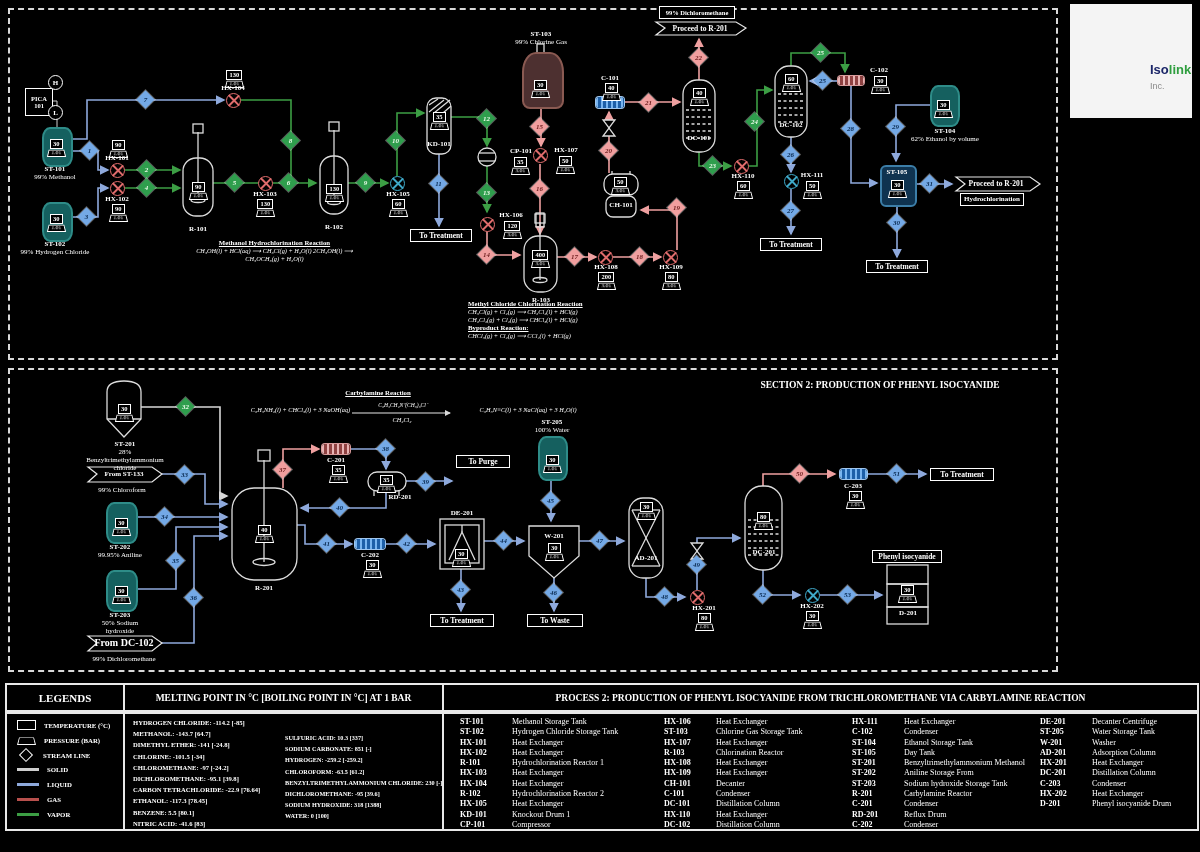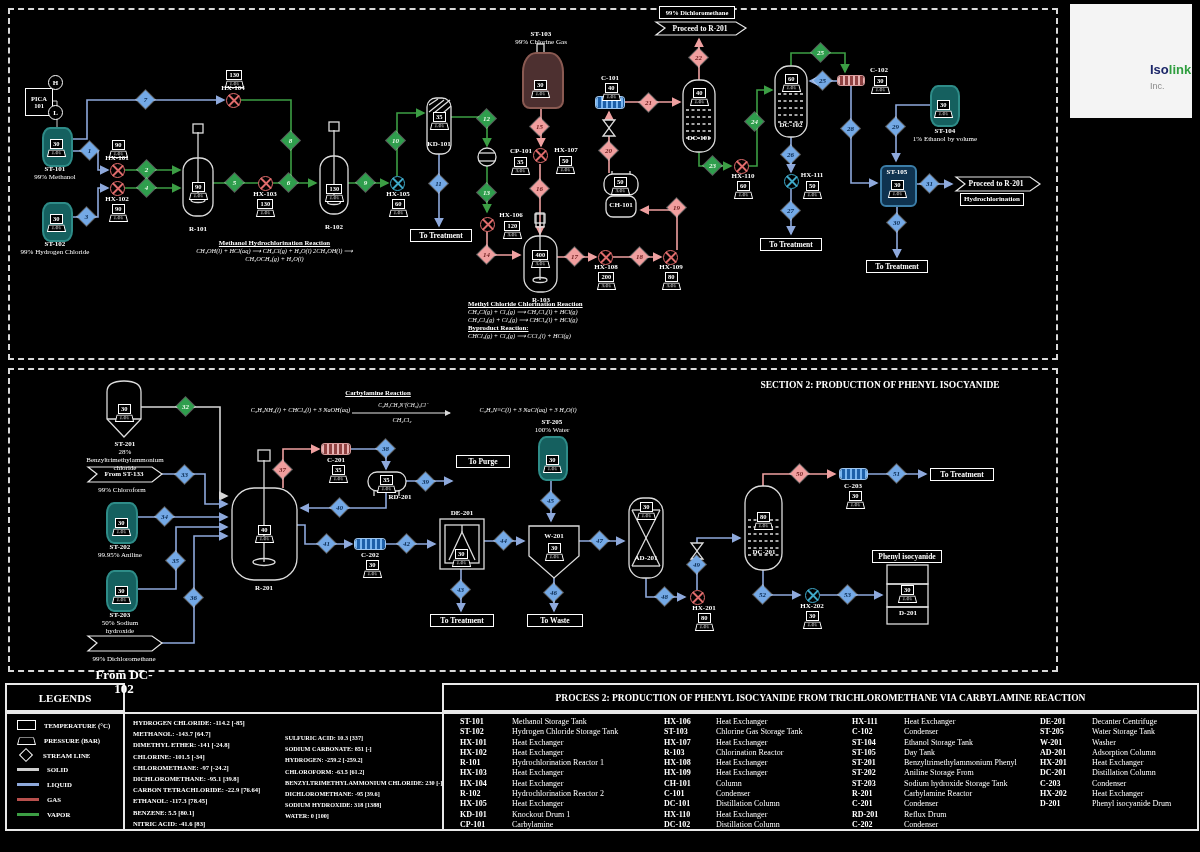--- a/index.html
+++ b/index.html
@@ -433,21 +433,21 @@
   <span class="t" style="left:803px;top:181px">
       <b>50</b>
       <u>1.01</u>
     </span>
 
   <div class="k teal" style="left:930px;top:85px;width:26px;height:38px"></div>
   <span class="t" style="left:934px;top:100px">
       <b>30</b>
       <u>1.01</u>
     </span>
-  <div class="x" style="left:905px;top:127px;width:80px"><b>ST-104</b><span>1% Ethanol by volume</span></div>
+  <div class="x" style="left:905px;top:127px;width:80px"><b>ST-104</b><span>62% Ethanol by volume</span></div>
 
   <div class="k navy" style="left:880px;top:165px;width:33px;height:38px"></div>
   <div class="x" style="left:882px;top:168px;width:30px"><b>ST-105</b></div>
   <span class="t" style="left:888px;top:180px">
       <b>30</b>
       <u>1.01</u>
     </span>
 
   <div class="bt" style="left:958px;top:177px;width:76px"><span>Proceed to R-201</span></div>
   <div class="bx" style="left:960px;top:193px;width:62px;font-size:7px"><span>Hydrochlorination</span></div>
@@ -586,21 +586,21 @@
     </span>
   <div class="x" style="left:94px;top:543px;width:52px"><b>ST-202</b><span>99.95% Aniline</span></div>
 
   <div class="k teal" style="left:106px;top:570px;width:28px;height:38px"></div>
   <span class="t" style="left:112px;top:586px">
       <b>30</b>
       <u>1.01</u>
     </span>
   <div class="x" style="left:88px;top:611px;width:64px"><b>ST-203</b><span>50% Sodium hydroxide</span></div>
 
-  <div class="bt" style="left:92px;top:668px;width:64px;font-size:13px"><span>From DC-102</span></div>
+  <div class="bt" style="left:92px;top:636px;width:64px;font-size:10px"><span>From DC-102</span></div>
   <div class="x" style="left:85px;top:655px;width:78px">
       <span>99% Dichloromethane</span>
     </div>
 
   <span class="t" style="left:255px;top:525px">
       <b>40</b>
       <u>1.01</u>
     </span>
   <div class="x" style="left:248px;top:584px;width:32px"><b>R-201</b></div>
 
@@ -793,20 +793,23 @@
     <div class="lgrow" style="left:10px;top:82px">
         <i class="ic-line" style="background:#b8504d"></i>
         <span>GAS</span>
       </div>
     <div class="lgrow" style="left:10px;top:97px">
         <i class="ic-line" style="background:#3c9e44"></i>
         <span>VAPOR</span>
       </div>
   </div>
 
+  <div class="th" style="left:123px;top:683px;width:317px;height:25px;font-size:9.5px">
+      <span>MELTING POINT IN °C  [BOILING POINT IN °C] AT 1 BAR</span>
+    </div>
   <div class="tb" style="left:123px;top:712px;width:317px;height:115px">
     <div class="mcol" style="left:8px;top:3px">
         <div>HYDROGEN CHLORIDE: -114.2 [-85]</div>
         <div>METHANOL: -143.7 [64.7]</div>
         <div>DIMETHYL ETHER: -141 [-24.8]</div>
         <div>CHLORINE: -101.5 [-34]</div>
         <div>CHLOROMETHANE: -97 [-24.2]</div>
         <div>DICHLOROMETHANE: -95.1 [39.8]</div>
         <div>CARBON TETRACHLORIDE: -22.9 [76.64]</div>
         <div>ETHANOL: -117.3 [78.45]</div>
@@ -865,21 +868,21 @@
         <div>
           <b>HX-105</b>
           <span>Heat Exchanger</span>
         </div>
         <div>
           <b>KD-101</b>
           <span>Knockout Drum 1</span>
         </div>
         <div>
           <b>CP-101</b>
-          <span>Carbylamine</span>
+          <span>Compressor</span>
         </div>
       </div>
     <div class="pcol" style="left:220px;top:3px;width:186px">
         <div>
           <b>HX-106</b>
           <span>Heat Exchanger</span>
         </div>
         <div>
           <b>ST-103</b>
           <span>Chlorine Gas Storage Tank</span>
@@ -895,21 +898,21 @@
         <div>
           <b>HX-108</b>
           <span>Heat Exchanger</span>
         </div>
         <div>
           <b>HX-109</b>
           <span>Heat Exchanger</span>
         </div>
         <div>
           <b>CH-101</b>
-          <span>Column</span>
+          <span>Decanter</span>
         </div>
         <div>
           <b>C-101</b>
           <span>Condenser</span>
         </div>
         <div>
           <b>DC-101</b>
           <span>Distillation Column</span>
         </div>
         <div>
@@ -933,21 +936,21 @@
         <div>
           <b>ST-104</b>
           <span>Ethanol Storage Tank</span>
         </div>
         <div>
           <b>ST-105</b>
           <span>Day Tank</span>
         </div>
         <div>
           <b>ST-201</b>
-          <span>Benzyltrimethylammonium Phenyl</span>
+          <span>Benzyltrimethylammonium Methanol</span>
         </div>
         <div>
           <b>ST-202</b>
           <span>Aniline Storage From</span>
         </div>
         <div>
           <b>ST-203</b>
           <span>Sodium hydroxide Storage Tank</span>
         </div>
         <div>

